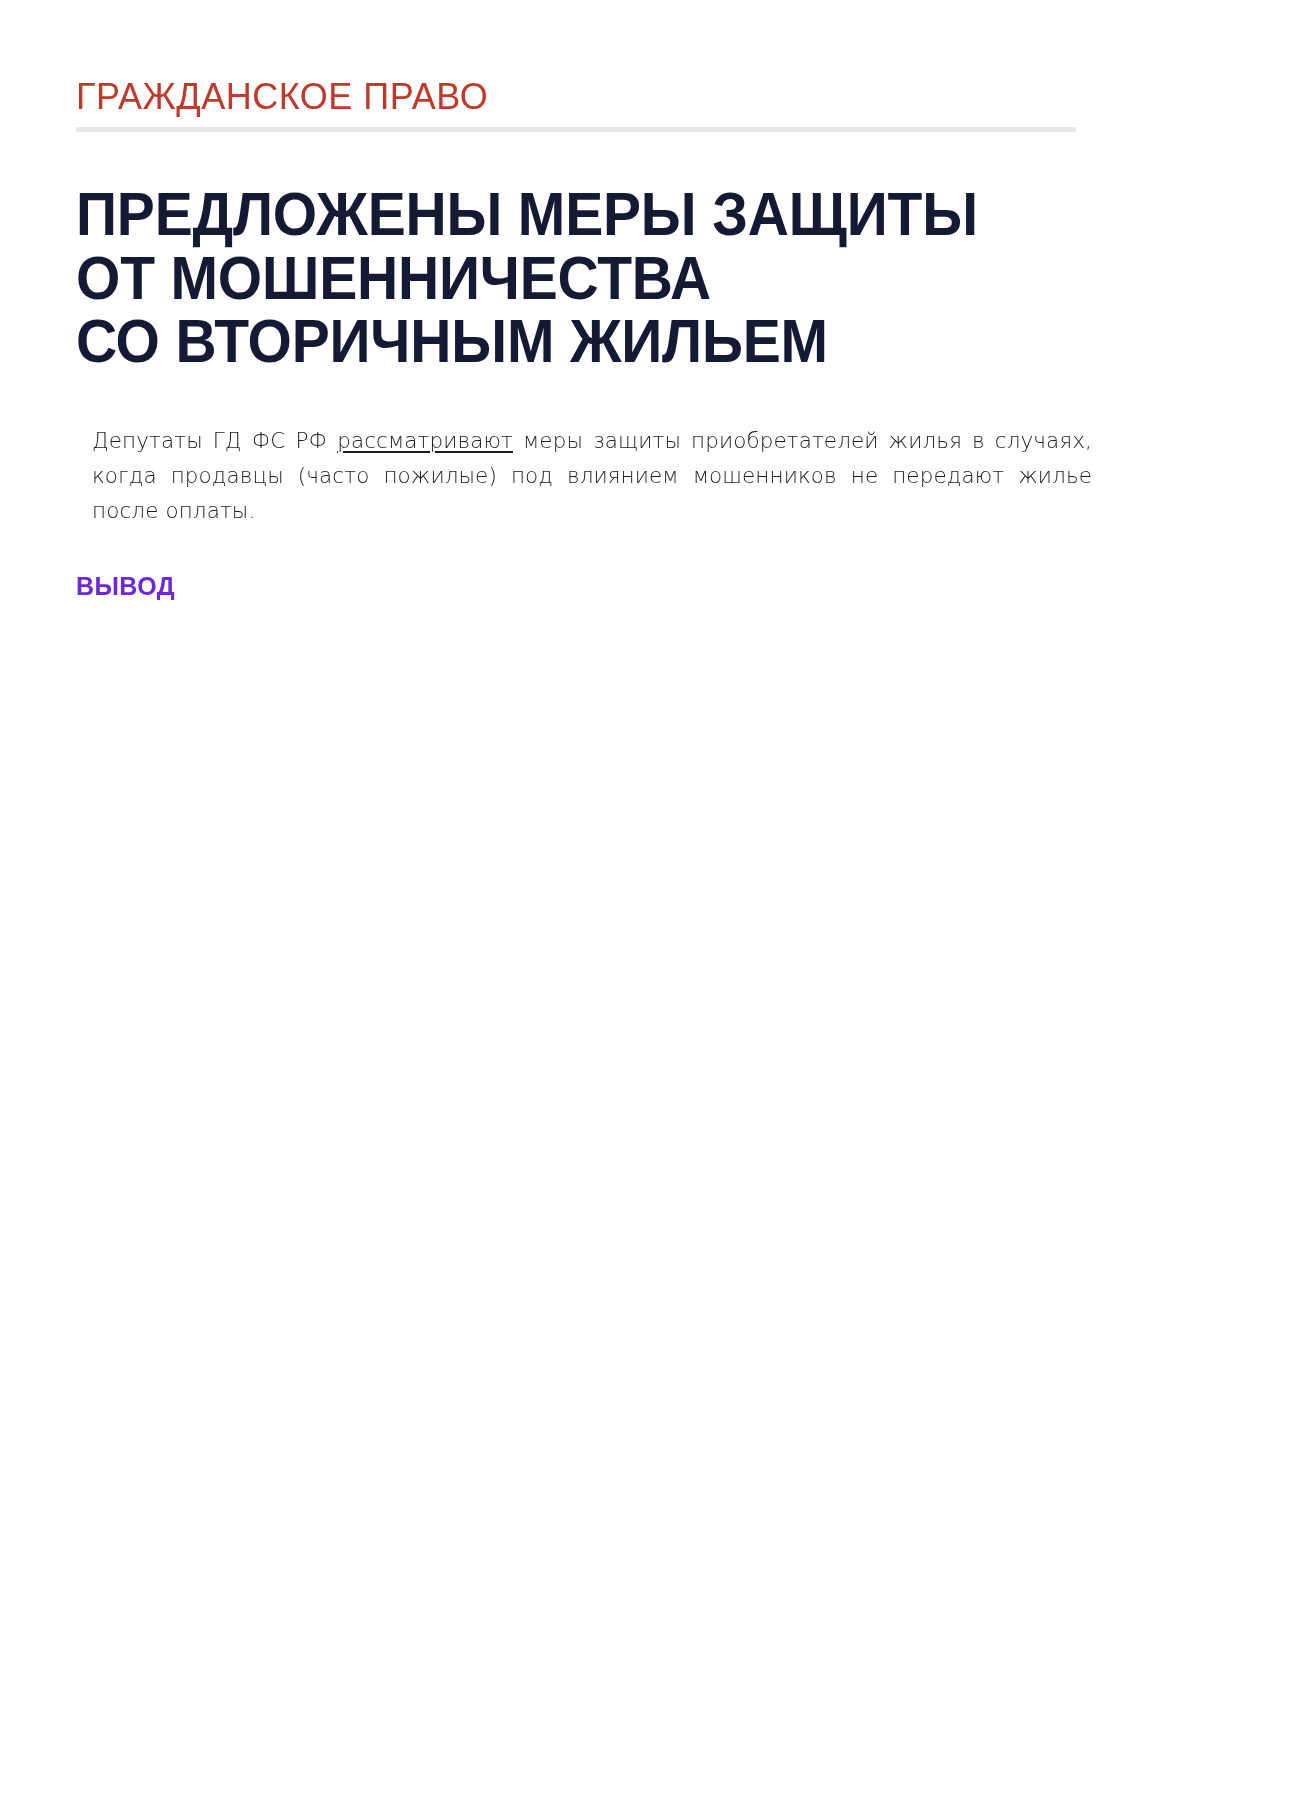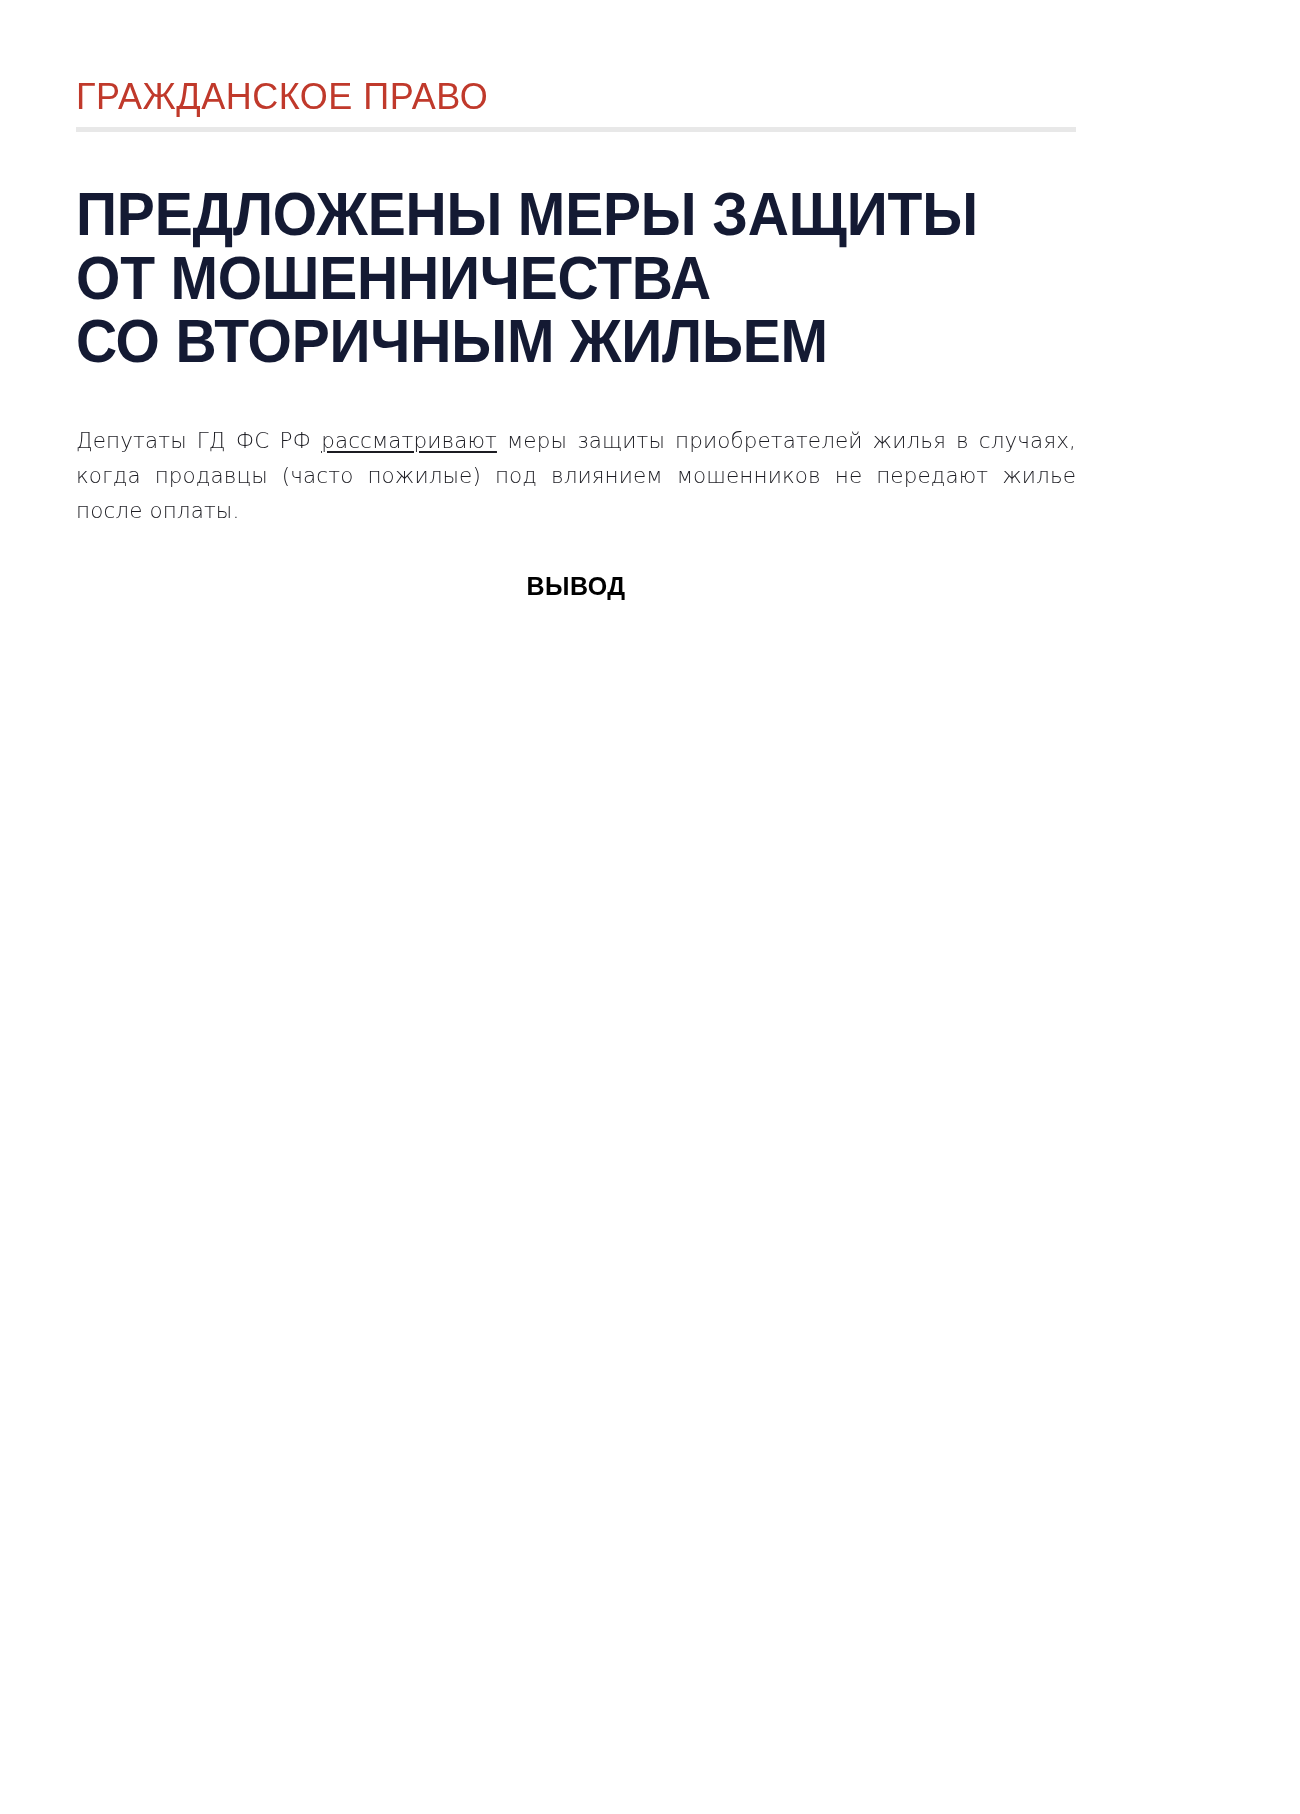--- a/index.html
+++ b/index.html
@@ -68,21 +68,21 @@
   .headline .hl-line {
     display: block;
     white-space: nowrap;
   }
 
   
   .body-block {
     padding-top: 52px;
   }
   p.para {
-    margin: 0 0 34px 0;
+    margin: 0 0 34px 16px;
     color: #1C1C22;
     font-family: "DejaVu Sans", "Liberation Sans", sans-serif;
     font-size: 21.5px;
     font-weight: 300;
     line-height: 1.62;
     text-align: justify;
     text-justify: inter-word;
     letter-spacing: 0.1px;
     width: 1000px;
   }
@@ -92,27 +92,26 @@
     color: #1C1C22;
     text-decoration: underline;
     text-underline-offset: 3px;
     text-decoration-thickness: 1.5px;
   }
 
   
   h2.subhead {
     margin: 0;
     padding: 8px 0 30px 0;
-    color: #000000;
+    color: #6d28d9;
     font-family: "Liberation Sans", "DejaVu Sans", sans-serif;
     font-size: 25px;
     font-weight: 700;
     letter-spacing: 0.4px;
     line-height: 1.2;
-    text-align: center;
   }
 </style>
 </head>
 <body>
 
 <div class="page">
   <div class="content">
 
     <div class="kicker-block">
       <div class="kicker">ГРАЖДАНСКОЕ ПРАВО</div>

